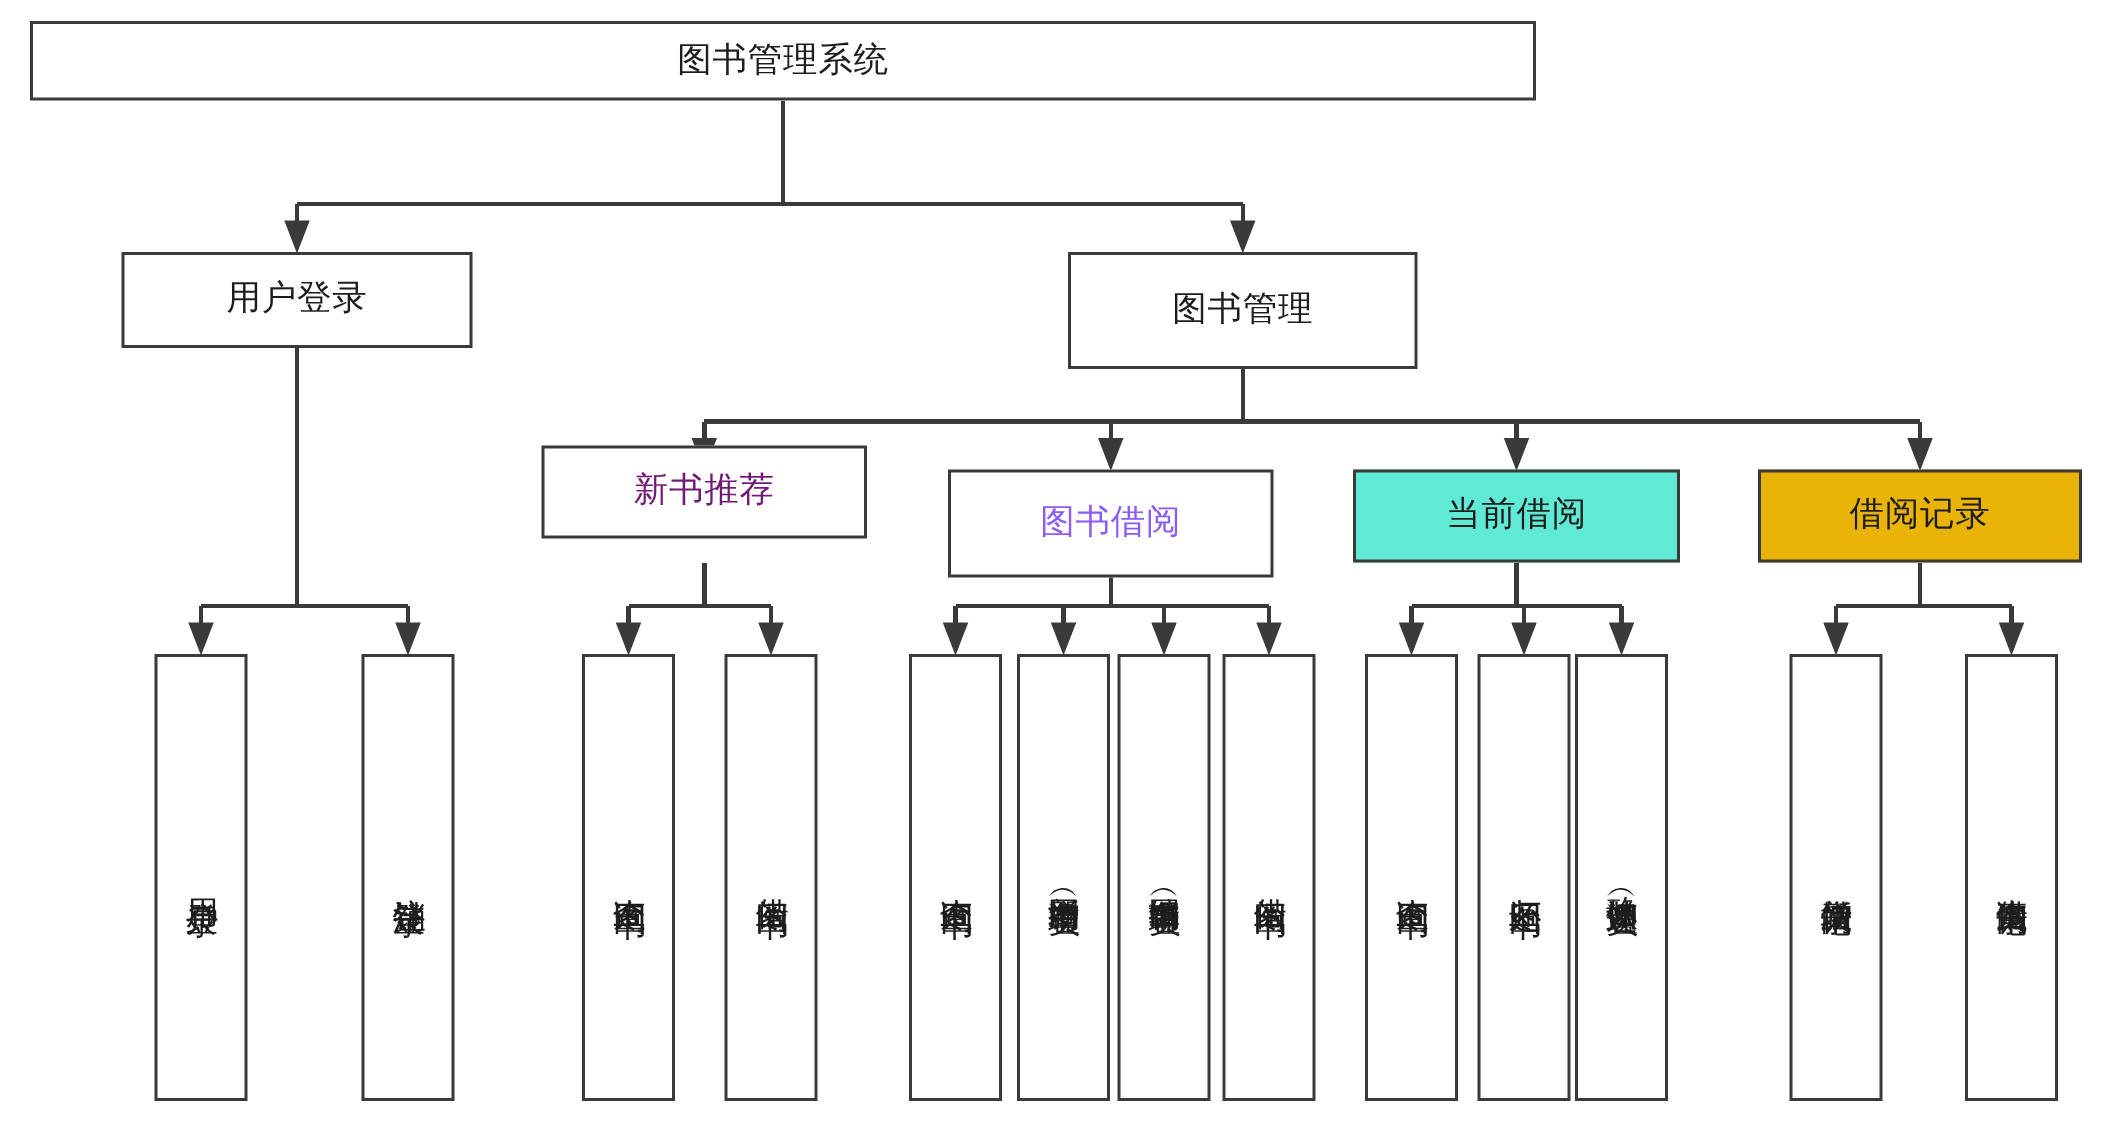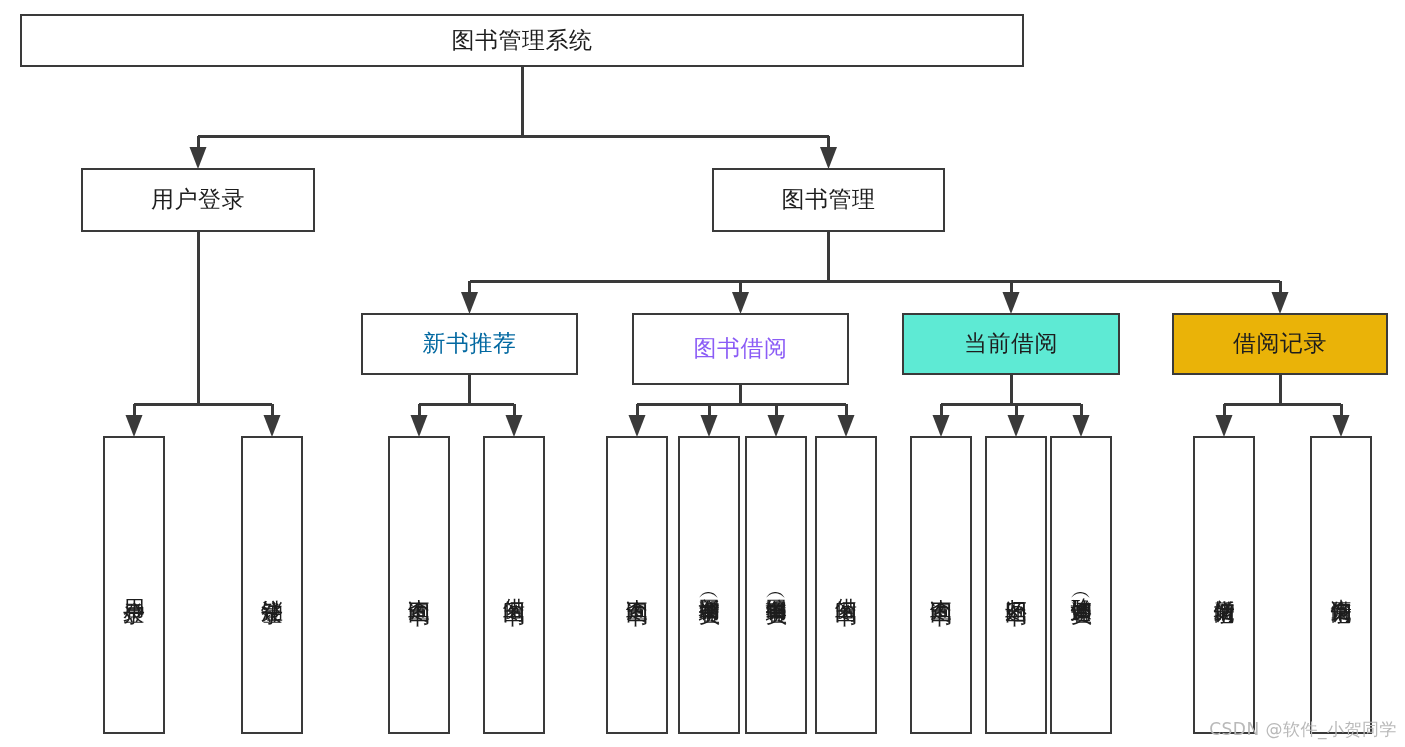--- a/index.html
+++ b/index.html
@@ -130,24 +130,24 @@
       <line x1="1341" y1="404" x2="1341" y2="415" stroke="#3a3a3a" stroke-width="3" shape-rendering="crispEdges"></line>
       <polygon points="1332.5,415 1349.5,415 1341,437" fill="#3a3a3a"></polygon>
     </svg>
   <div id="nodes">
       <div class="node horiz" style="left: 20px; top: 14px; width: 1004px; height: 53px; border-color: rgb(58, 58, 58); background: rgb(255, 255, 255); color: rgb(29, 29, 29);">
         <span class="node-label">图书管理系统</span>
       </div>
       <div class="node horiz" style="left: 81px; top: 168px; width: 234px; height: 64px; border-color: rgb(58, 58, 58); background: rgb(255, 255, 255); color: rgb(29, 29, 29);">
         <span class="node-label">用户登录</span>
       </div>
-      <div class="node horiz" style="left: 712px; top: 168px; width: 233px; height: 64px; border-color: rgb(58, 58, 58); background: rgb(255, 255, 255); color: rgb(29, 29, 29);">
+      <div class="node horiz" style="left: 712px; top: 168px; width: 233px; height: 78px; border-color: rgb(58, 58, 58); background: rgb(255, 255, 255); color: rgb(29, 29, 29);">
         <span class="node-label">图书管理</span>
       </div>
-      <div class="node horiz" style="left: 361px; top: 313px; width: 217px; height: 62px; border-color: rgb(58, 58, 58); background: rgb(255, 255, 255); color: #0369a1;">
+      <div class="node horiz" style="left: 361px; top: 297px; width: 217px; height: 62px; border-color: rgb(58, 58, 58); background: rgb(255, 255, 255); color: #701a75;">
         <span class="node-label">新书推荐</span>
       </div>
       <div class="node horiz" style="left: 632px; top: 313px; width: 217px; height: 72px; border-color: rgb(58, 58, 58); background: rgb(255, 255, 255); color: #8b5cf6;">
         <span class="node-label">图书借阅</span>
       </div>
       <div class="node horiz" style="left: 902px; top: 313px; width: 218px; height: 62px; border-color: rgb(58, 58, 58); background: #5eead4; color: rgb(29, 29, 29);">
         <span class="node-label">当前借阅</span>
       </div>
       <div class="node horiz" style="left: 1172px; top: 313px; width: 216px; height: 62px; border-color: rgb(58, 58, 58); background: #eab308; color: rgb(29, 29, 29);">
         <span class="node-label">借阅记录</span>
@@ -185,14 +185,13 @@
       <div class="node vert tall" style="left: 1050px; top: 436px; width: 62px; height: 298px; border-color: rgb(58, 58, 58); background: rgb(255, 255, 255); color: rgb(29, 29, 29);">
         <span class="node-label">确认归还（管理员）</span>
       </div>
       <div class="node vert tall" style="left: 1193px; top: 436px; width: 62px; height: 298px; border-color: rgb(58, 58, 58); background: rgb(255, 255, 255); color: rgb(29, 29, 29);">
         <span class="node-label">新增借阅记录</span>
       </div>
       <div class="node vert tall" style="left: 1310px; top: 436px; width: 62px; height: 298px; border-color: rgb(58, 58, 58); background: rgb(255, 255, 255); color: rgb(29, 29, 29);">
         <span class="node-label">查询借阅记录</span>
       </div>
     </div>
-  <div id="watermark">CSDN @软件_小贺同学</div>
 </div>
 
 </body></html>

